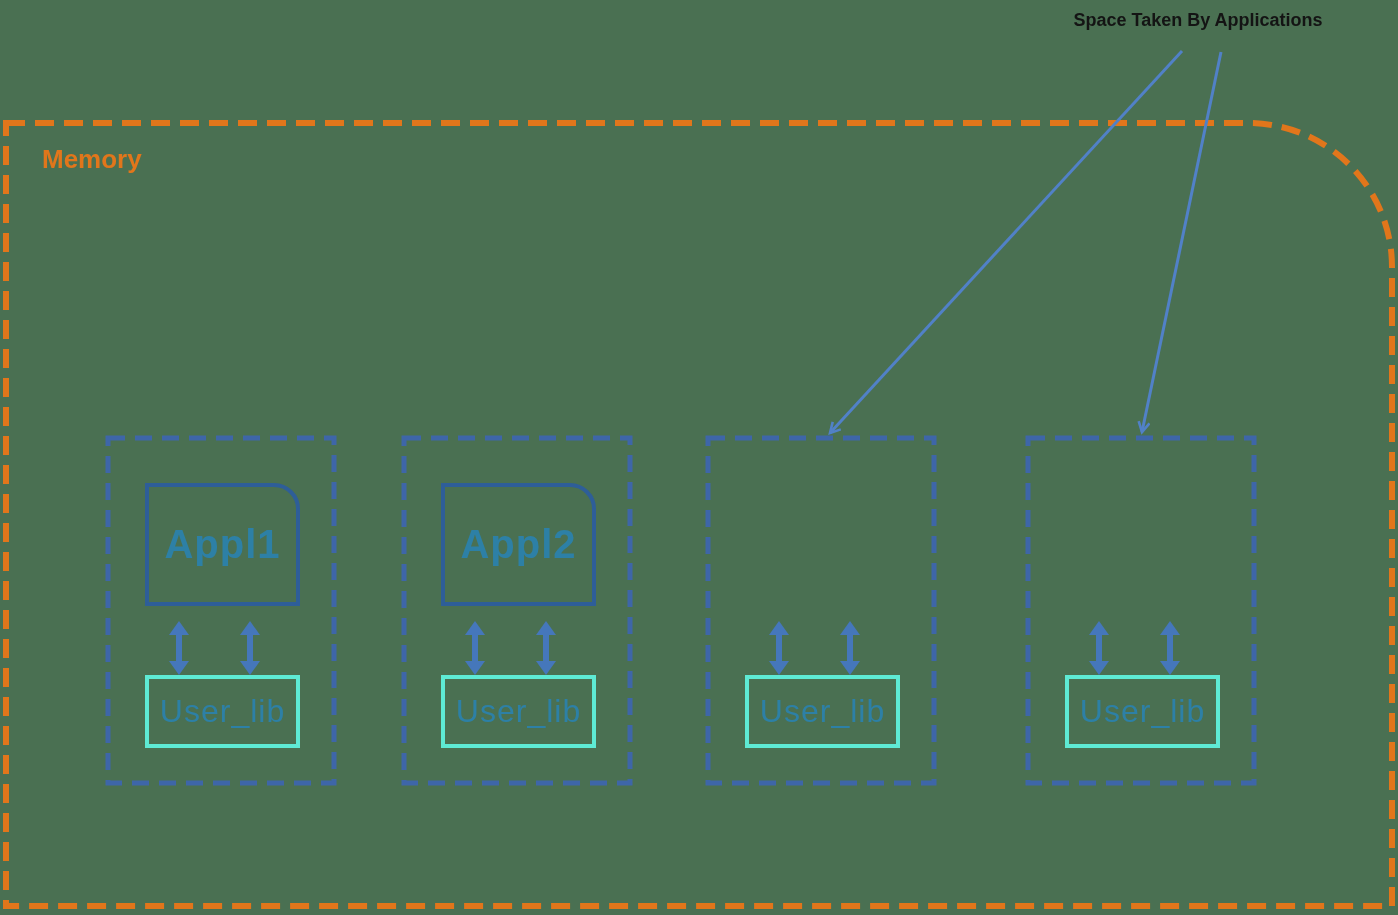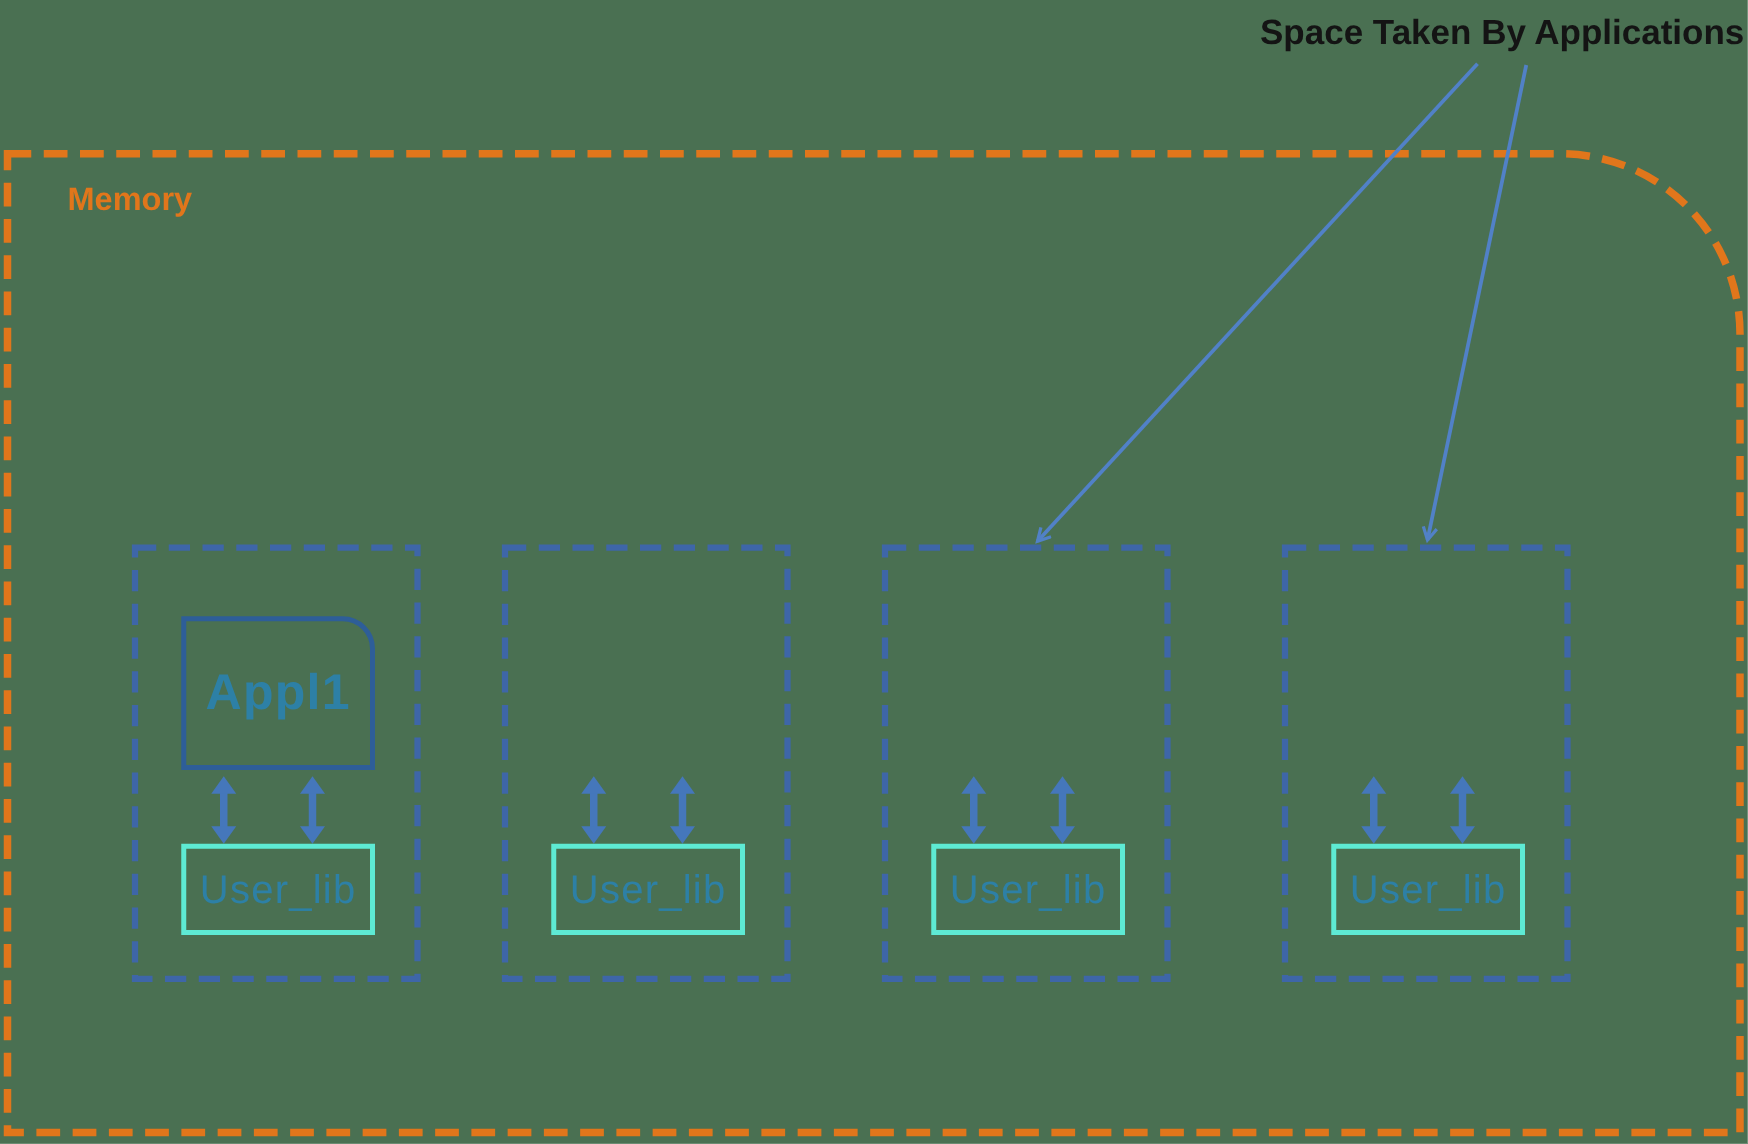--- a/index.html
+++ b/index.html
@@ -5,36 +5,36 @@
   html,body{margin:0;padding:0;}
   body{font-family:"Liberation Sans",sans-serif;}
   .stage{
     position:relative;width:1398px;height:915px;
     background:#4a7052;overflow:hidden;
   }
   .overlay{position:absolute;left:0;top:0;width:1398px;height:915px;display:block;}
 
   .annotation-title{
     position:absolute;left:1008px;top:10px;width:380px;
-    text-align:center;font-size:28px;font-weight:700;color:#141414;
+    text-align:center;font-size:18px;font-weight:700;color:#141414;
     white-space:nowrap;letter-spacing:0px;
   }
   .memory-label{
-    position:absolute;left:54px;top:144px;
+    position:absolute;left:42px;top:144px;
     font-size:26px;font-weight:700;color:#e1761b;
   }
 
   .card{position:absolute;top:438px;width:226px;height:345px;}
   .card.c1{left:108px;}
   .card.c2{left:404px;}
   .card.c3{left:708px;}
   .card.c4{left:1028px;}
 
   .appl-box{
-    position:absolute;left:37px;top:55px;width:155px;height:123px;
+    position:absolute;left:37px;top:45px;width:155px;height:123px;
     box-sizing:border-box;border:4px solid #2e5e98;
     border-radius:0 26px 0 0;
     display:flex;align-items:center;justify-content:center;
   }
   .appl-box .lbl{
     font-size:40px;font-weight:700;color:#2d80a6;letter-spacing:1px;
   }
   .lib-box{
     position:absolute;left:37px;top:237px;width:155px;height:73px;
     box-sizing:border-box;border:4px solid #5eead4;
@@ -89,20 +89,23 @@
   <div class="card c1">
     <div class="appl-box">
       <span class="lbl">Appl1</span>
     </div>
     <div class="lib-box">
       <span class="lbl">User_lib</span>
     </div>
   </div>
 
   <div class="card c2">
+    <div class="appl-box">
+      <span class="lbl">Appl2</span>
+    </div>
     <div class="lib-box">
       <span class="lbl">User_lib</span>
     </div>
   </div>
 
   <div class="card c3">
     <div class="lib-box">
       <span class="lbl">User_lib</span>
     </div>
   </div>

